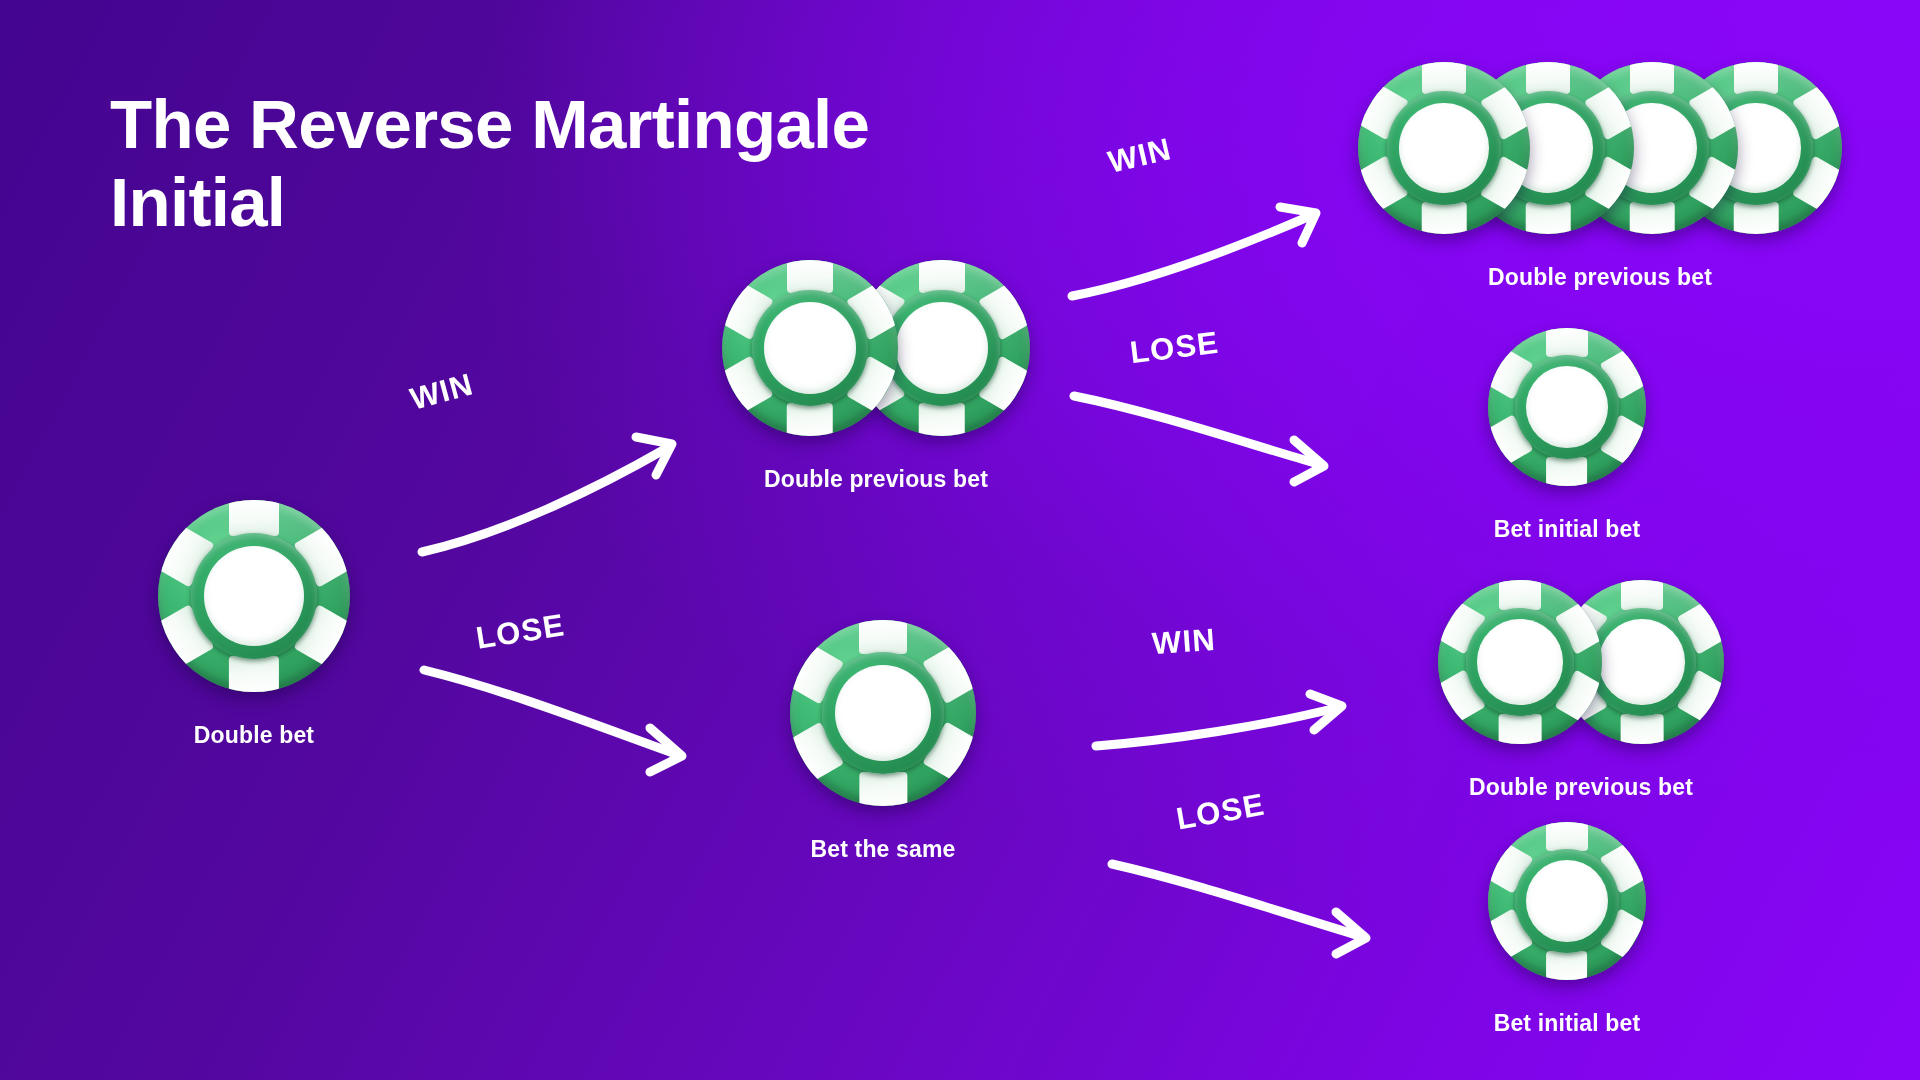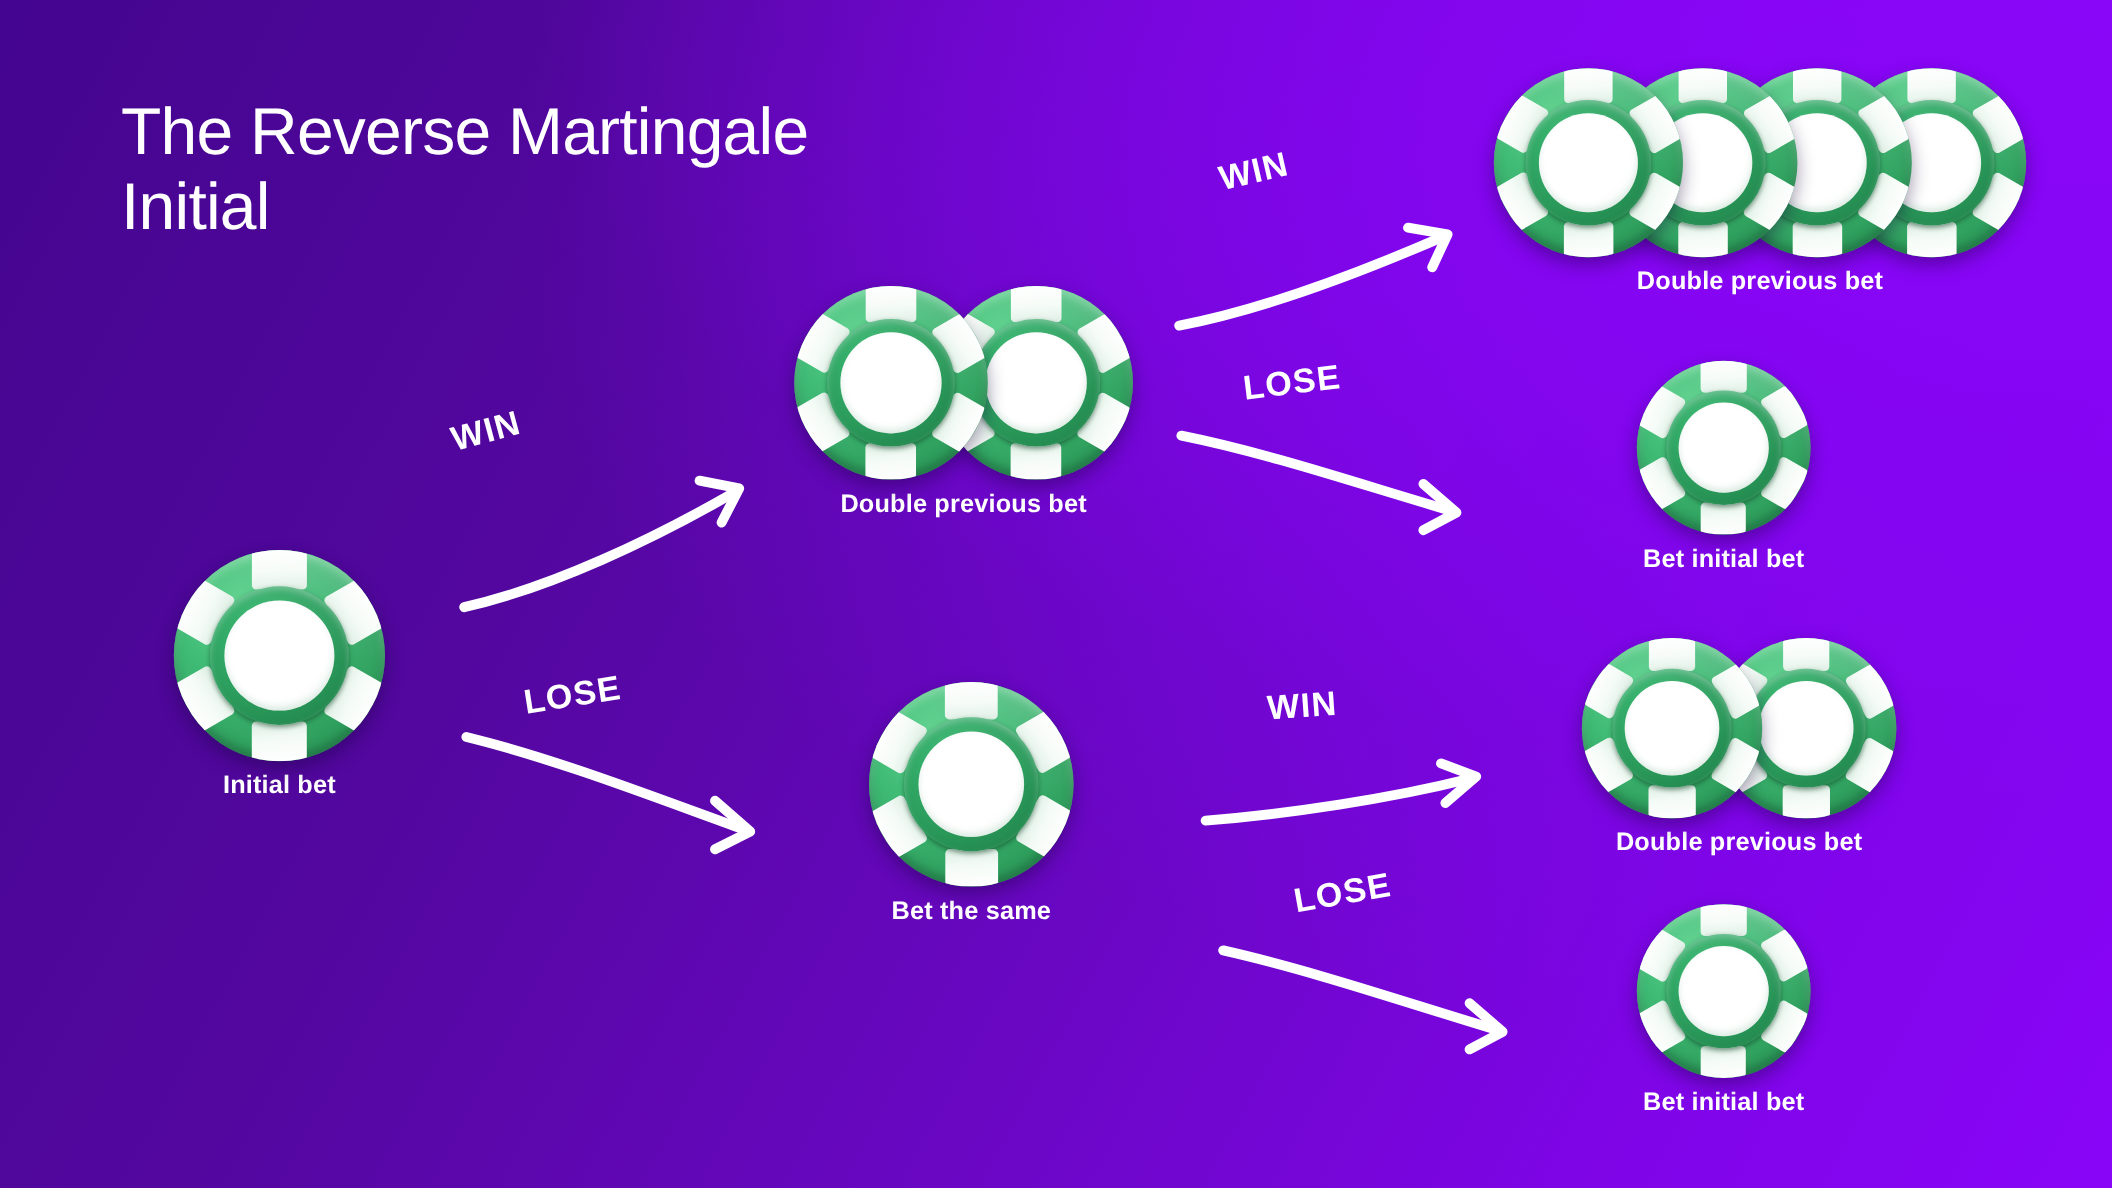--- a/index.html
+++ b/index.html
@@ -20,22 +20,22 @@
     -webkit-font-smoothing: antialiased;
   }
 
   
   #title {
     position: absolute;
     left: 110px;
     top: 86px;
     width: 820px;
     color: #ffffff;
-    font-size: 60px;
-    font-weight: normal;
+    font-size: 69px;
+    font-weight: bold;
     line-height: 1.13;
     letter-spacing: -0.7px;
   }
   #title .line { display: block; }
 
   
   .node {
     position: absolute;
     display: flex;
     flex-direction: column;
@@ -128,21 +128,21 @@
   
   .gloss {
     position: absolute;
     left: 0; top: 0; right: 0; bottom: 0;
     border-radius: 50%;
     background: linear-gradient(200deg, rgba(255,255,255,0.30) 0%, rgba(255,255,255,0.05) 28%, rgba(255,255,255,0) 46%);
     pointer-events: none;
   }
 
   .node-label {
-    margin-top: 8px;
+    margin-top: 30px;
     color: #ffffff;
     font-size: 23px;
     font-weight: bold;
     letter-spacing: 0.15px;
     white-space: nowrap;
     text-align: center;
   }
 
   
   .arrow {
@@ -227,21 +227,21 @@
           <span class="notch n3"></span>
             <span class="notch n4"></span>
             <span class="notch n5"></span>
           <span class="inner-ring"></span>
             <span class="dash-ring"></span>
             <span class="center"></span>
             <span class="gloss"></span>
         </div>
       </div>
     </div>
-    <div class="node-label">Initial bet</div>
+    <div class="node-label">Double bet</div>
   </div>
 
   <div class="node" style="left:722px; top:260px;">
     <div class="chips">
       <div class="chip-slot" style="z-index:3;">
         <div class="chip" style="width:176px;height:176px;">
           <span class="notch n0"></span>
             <span class="notch n1"></span>
             <span class="notch n2"></span>
           <span class="notch n3"></span>

